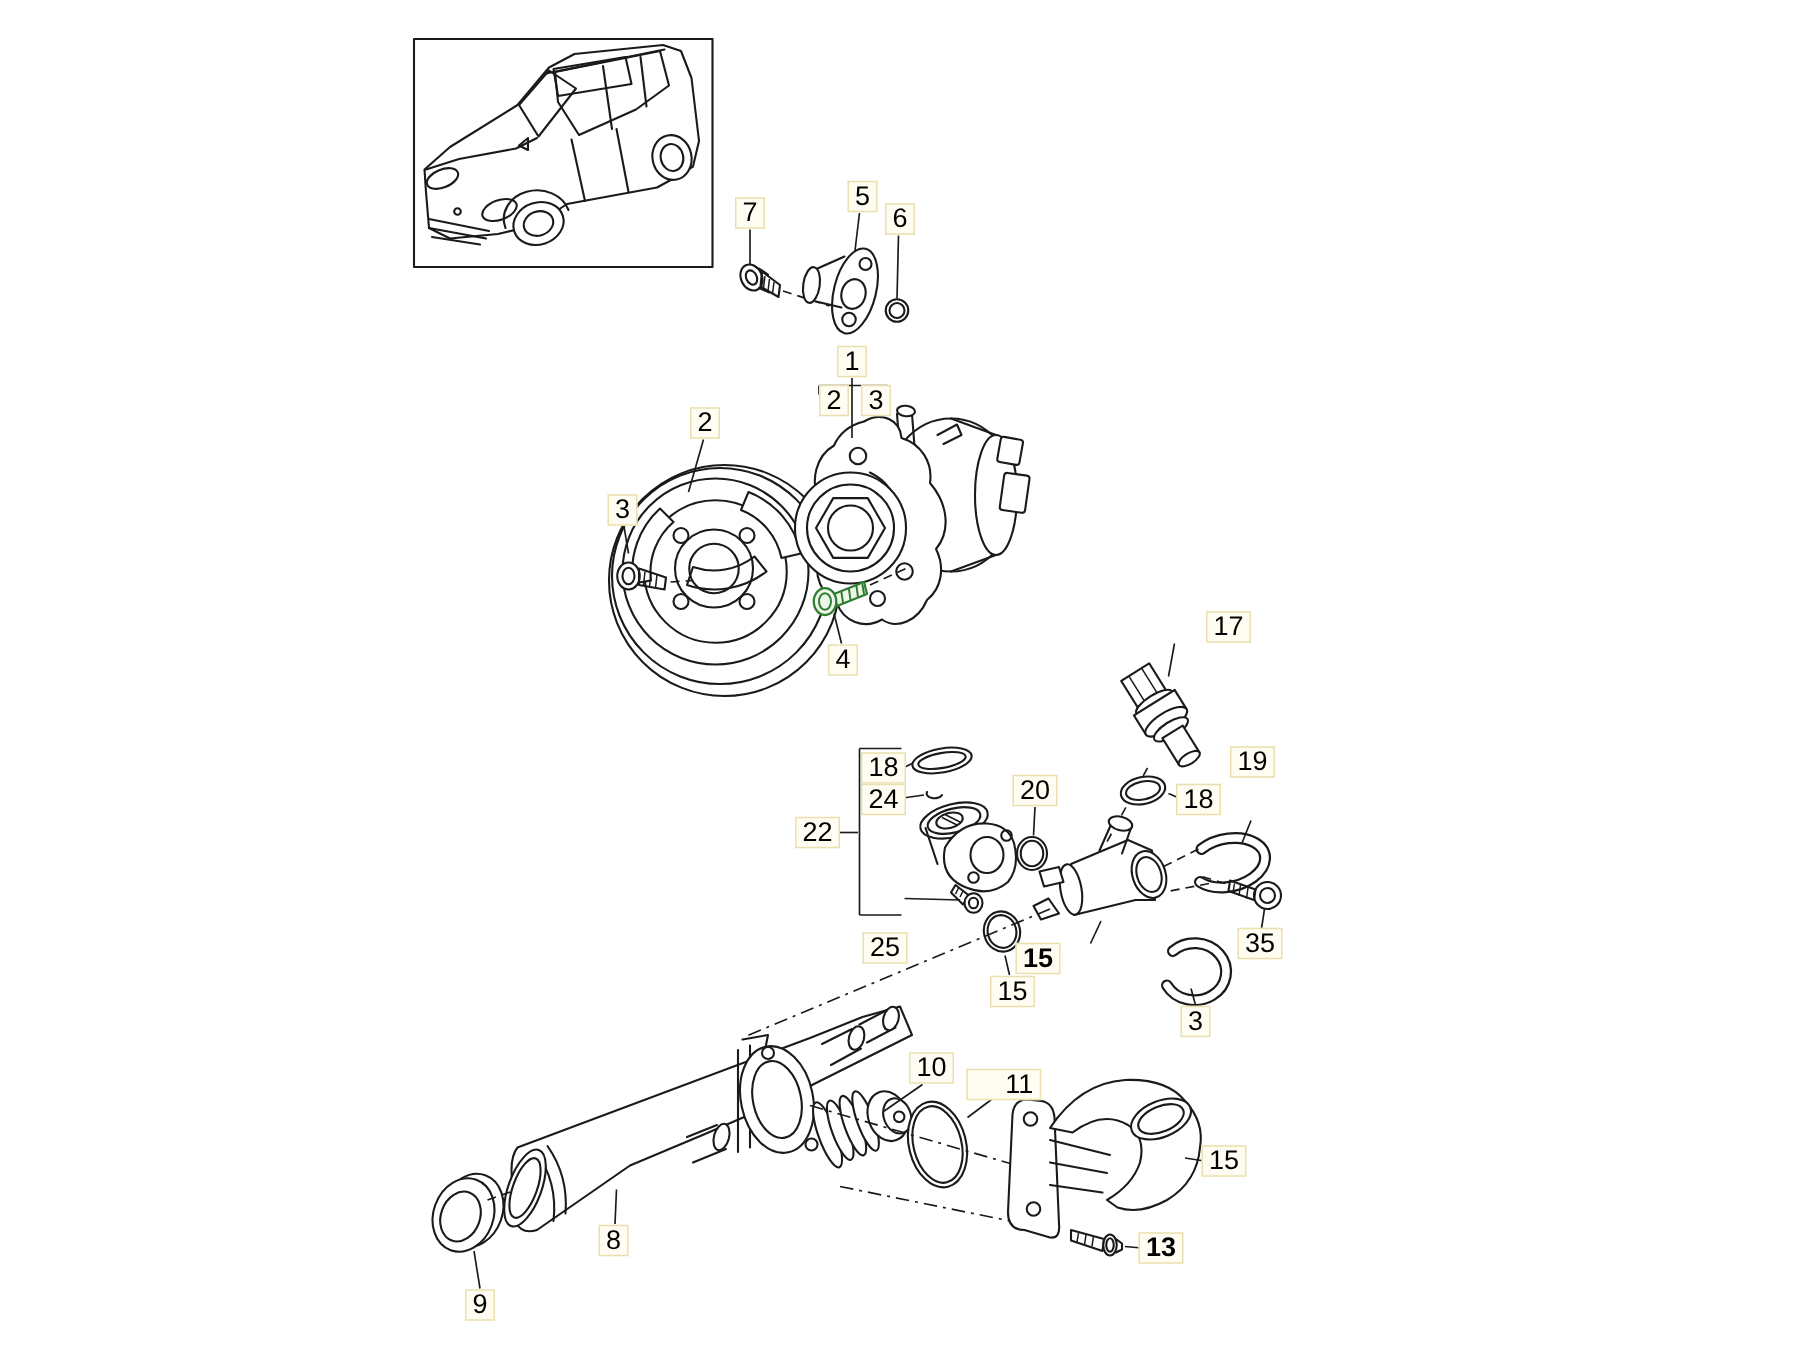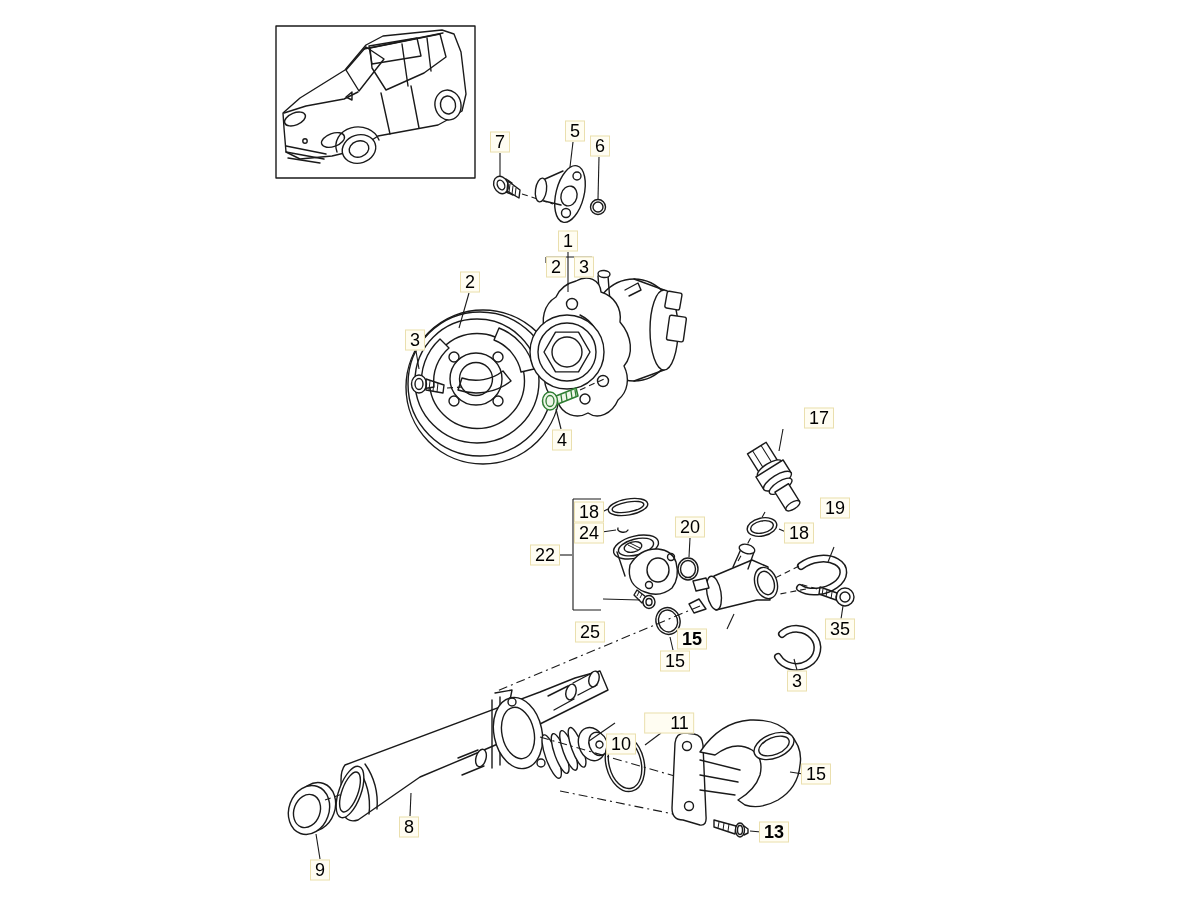--- a/index.html
+++ b/index.html
@@ -302,21 +302,21 @@
       <div class="label-box" style="left: 556px; top: 267px;">2</div>
       <div class="label-box" style="left: 584px; top: 267px;">3</div>
       <div class="label-box" style="left: 470px; top: 282px;">2</div>
       <div class="label-box" style="left: 415px; top: 340px;">3</div>
       <div class="label-box" style="left: 562px; top: 440px;">4</div>
       <div class="label-box" style="left: 575px; top: 131px;">5</div>
       <div class="label-box" style="left: 600px; top: 146px;">6</div>
       <div class="label-box" style="left: 500px; top: 142px;">7</div>
       <div class="label-box" style="left: 409px; top: 827px;">8</div>
       <div class="label-box" style="left: 320px; top: 870px;">9</div>
-      <div class="label-box" style="left: 621px; top: 712px; margin-top: 32px;">10</div>
+      <div class="label-box" style="left: 621px; top: 712px;">10</div>
       <div class="label-box" style="left: 669px; top: 723px; padding-left: 25px;">11</div>
       <div class="label-box" style="left: 816px; top: 774px;">15</div>
       <div class="label-box" style="left: 774px; top: 832px; font-weight: bold;">13</div>
       <div class="label-box" style="left: 675px; top: 661px;">15</div>
       <div class="label-box" style="left: 692px; top: 639px; font-weight: bold;">15</div>
       <div class="label-box" style="left: 797px; top: 681px;">3</div>
       <div class="label-box" style="left: 784px; top: 418px; margin-left: 35px;">17</div>
       <div class="label-box" style="left: 799px; top: 533px;">18</div>
       <div class="label-box" style="left: 835px; top: 508px; text-align: right;">19</div>
       <div class="label-box" style="left: 690px; top: 527px;">20</div>

